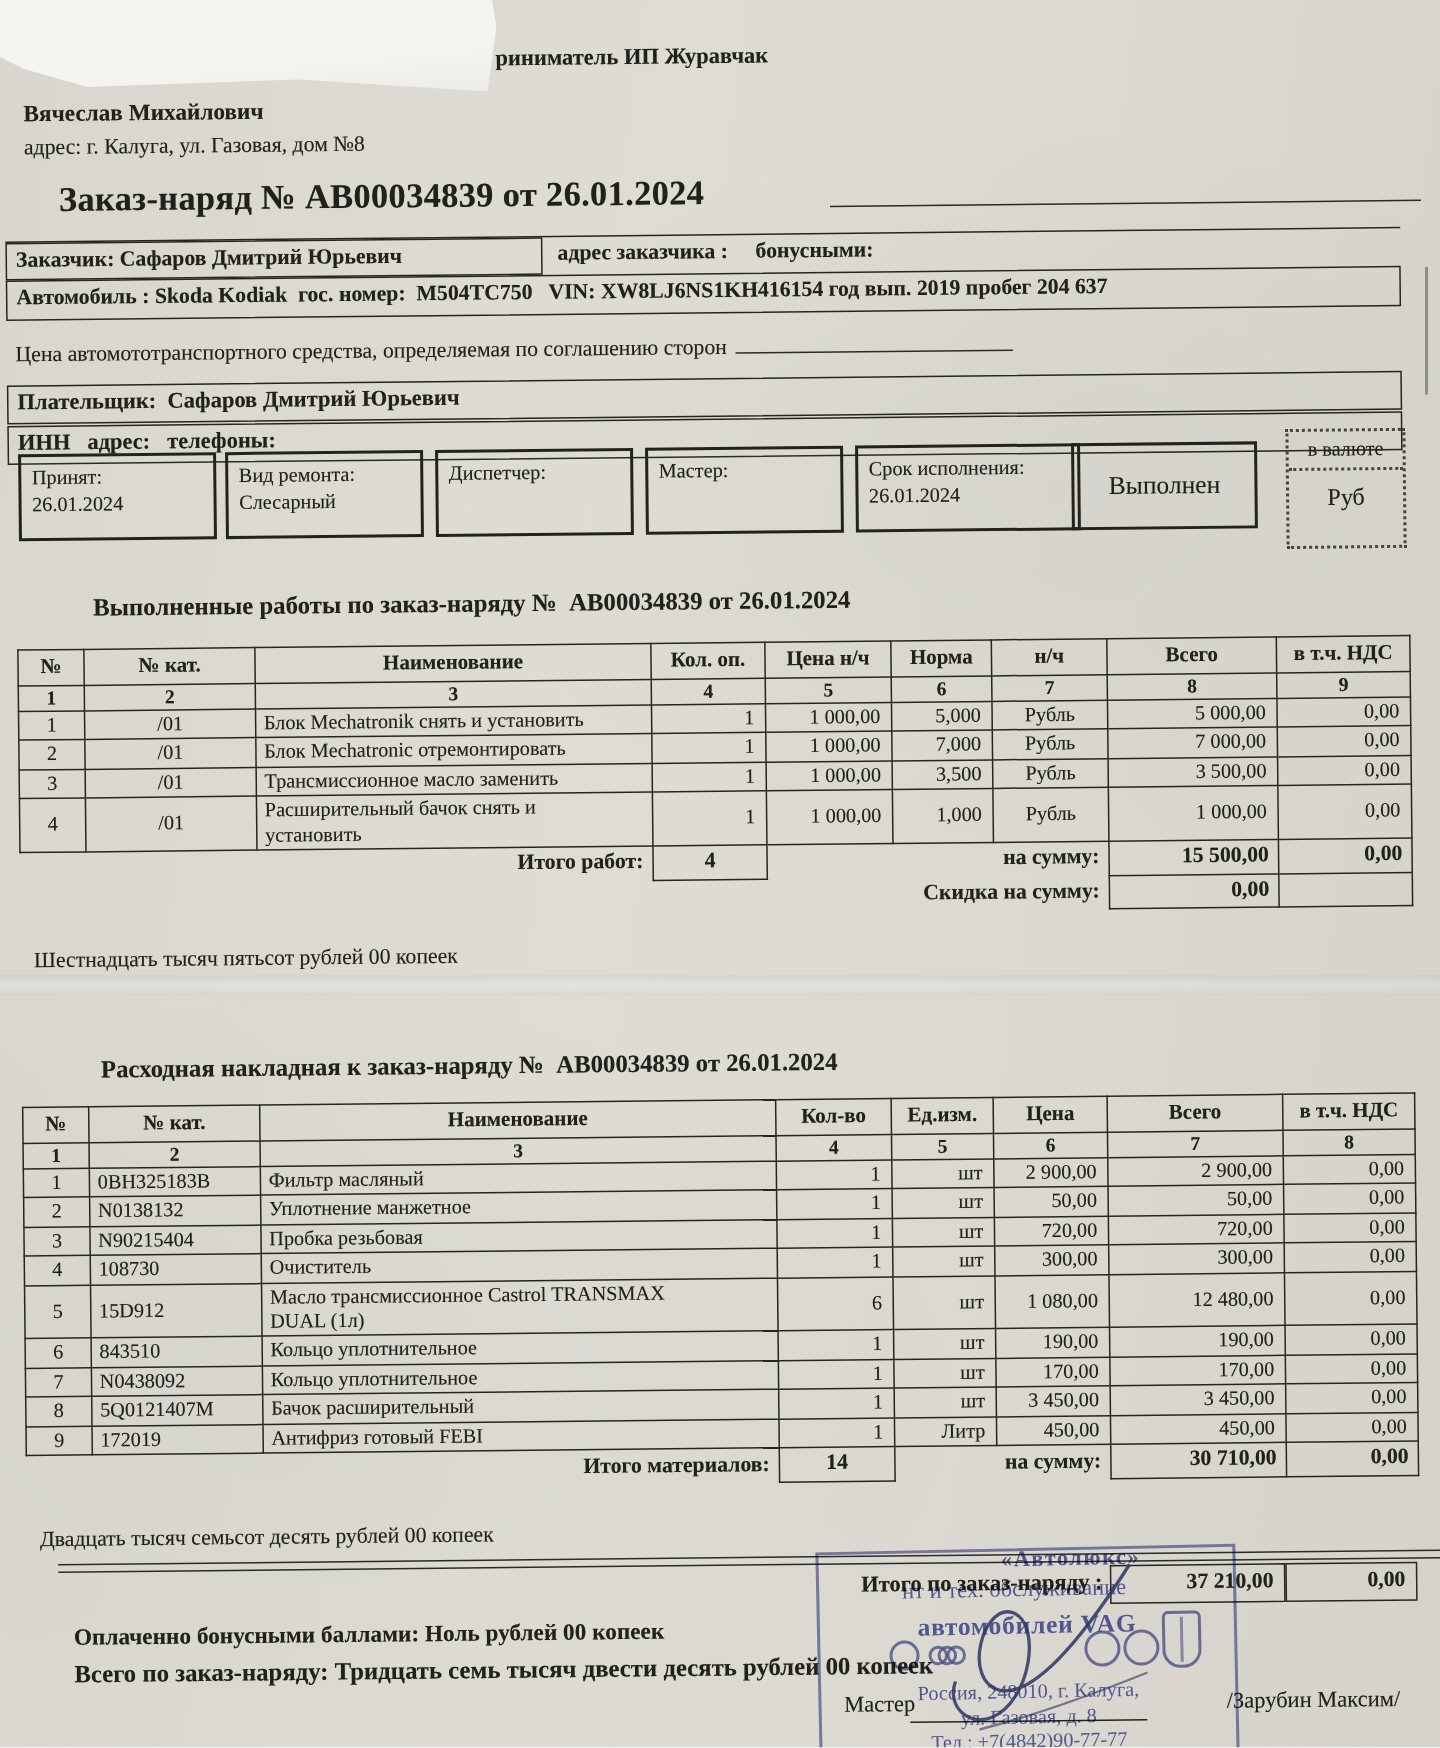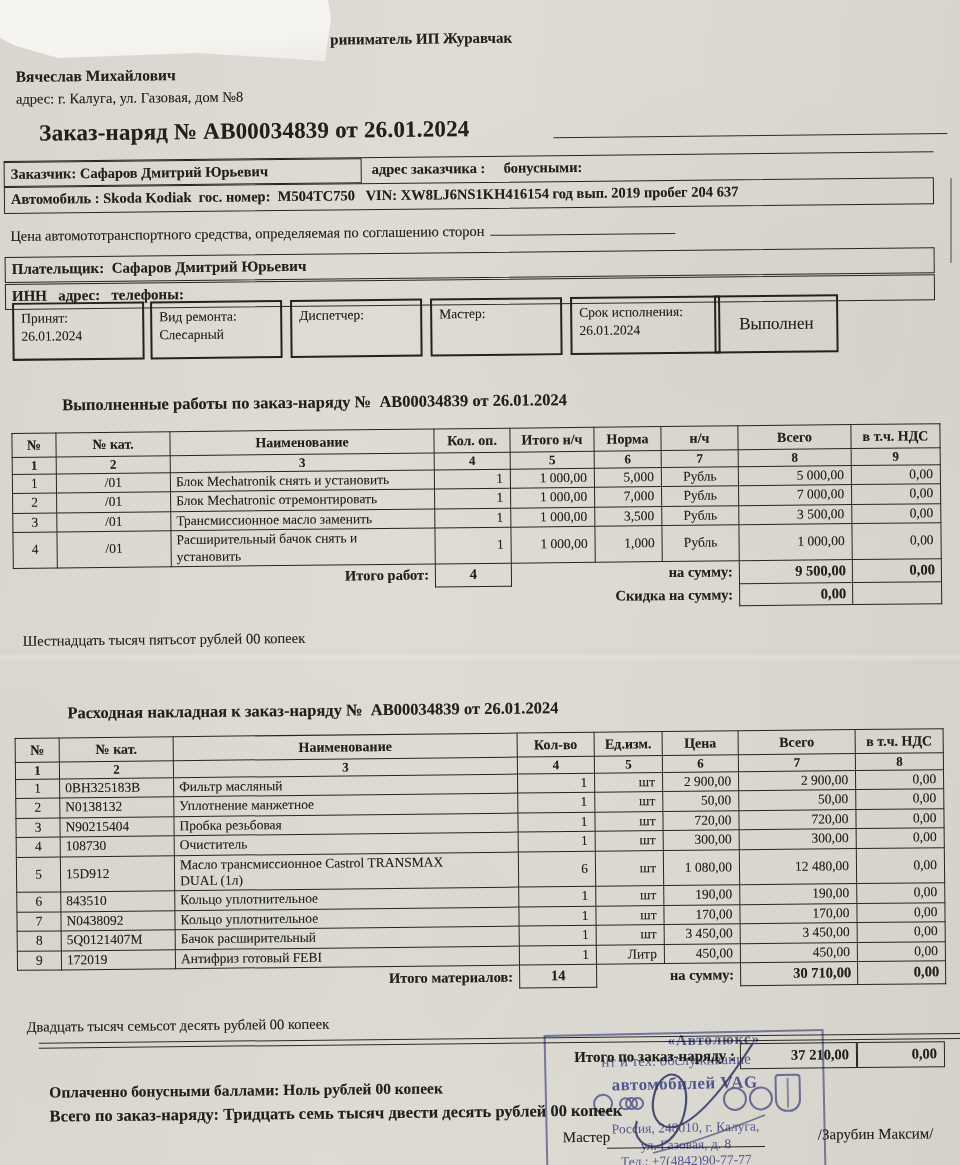--- a/index.html
+++ b/index.html
@@ -148,41 +148,45 @@
     </div>
     <div class="sbox" style="left:433px;width:132px;">
       <div>Мастер:</div>
       <div></div>
     </div>
     <div class="sbox" style="left:573px;width:150px;">
       <div>Срок исполнения:</div>
       <div>26.01.2024</div>
     </div>
     <div class="abs done-box">Выполнен</div>
+    <div class="abs curbox">
+      <div class="curlab">в валюте</div>
+      <div class="curval">Руб</div>
+    </div>
 
     <div class="abs sec1-title">Выполненные работы по заказ-наряду №  АВ00034839 от 26.01.2024</div>
     <table class="abs tbl works">
       <colgroup>
           <col style="width:44px">
           <col style="width:114px">
           <col style="width:264px">
           <col style="width:76px">
           <col style="width:84px">
           <col style="width:67px">
           <col style="width:77px">
           <col style="width:113px">
           <col style="width:89px">
         </colgroup>
       <thead>
         <tr>
             <th>№</th>
             <th>№ кат.</th>
             <th>Наименование</th>
             <th>Кол. оп.</th>
-            <th>Итого н/ч</th>
+            <th>Цена н/ч</th>
             <th>Норма</th>
             <th>н/ч</th>
             <th>Всего</th>
             <th>в т.ч. НДС</th>
           </tr>
         <tr class="nums">
             <td>1</td>
             <td>2</td>
             <td>3</td>
             <td>4</td>
@@ -239,21 +243,21 @@
             <td>1 000,00</td>
             <td>0,00</td>
           </tr>
         </tbody>
       <tbody class="ft">
         <tr>
           <td colspan="3" class="r">Итого работ:</td>
           <td class="box c">4</td>
           <td></td>
           <td colspan="2" class="r">на сумму:</td>
-          <td class="box r">9 500,00</td>
+          <td class="box r">15 500,00</td>
           <td class="box r">0,00</td>
         </tr>
         <tr>
           <td colspan="7" class="r">Скидка на сумму:</td>
           <td class="box r">0,00</td>
           <td class="box"></td>
         </tr>
       </tbody>
     </table>
     <div class="abs words1">Шестнадцать тысяч пятьсот рублей 00 копеек</div>

